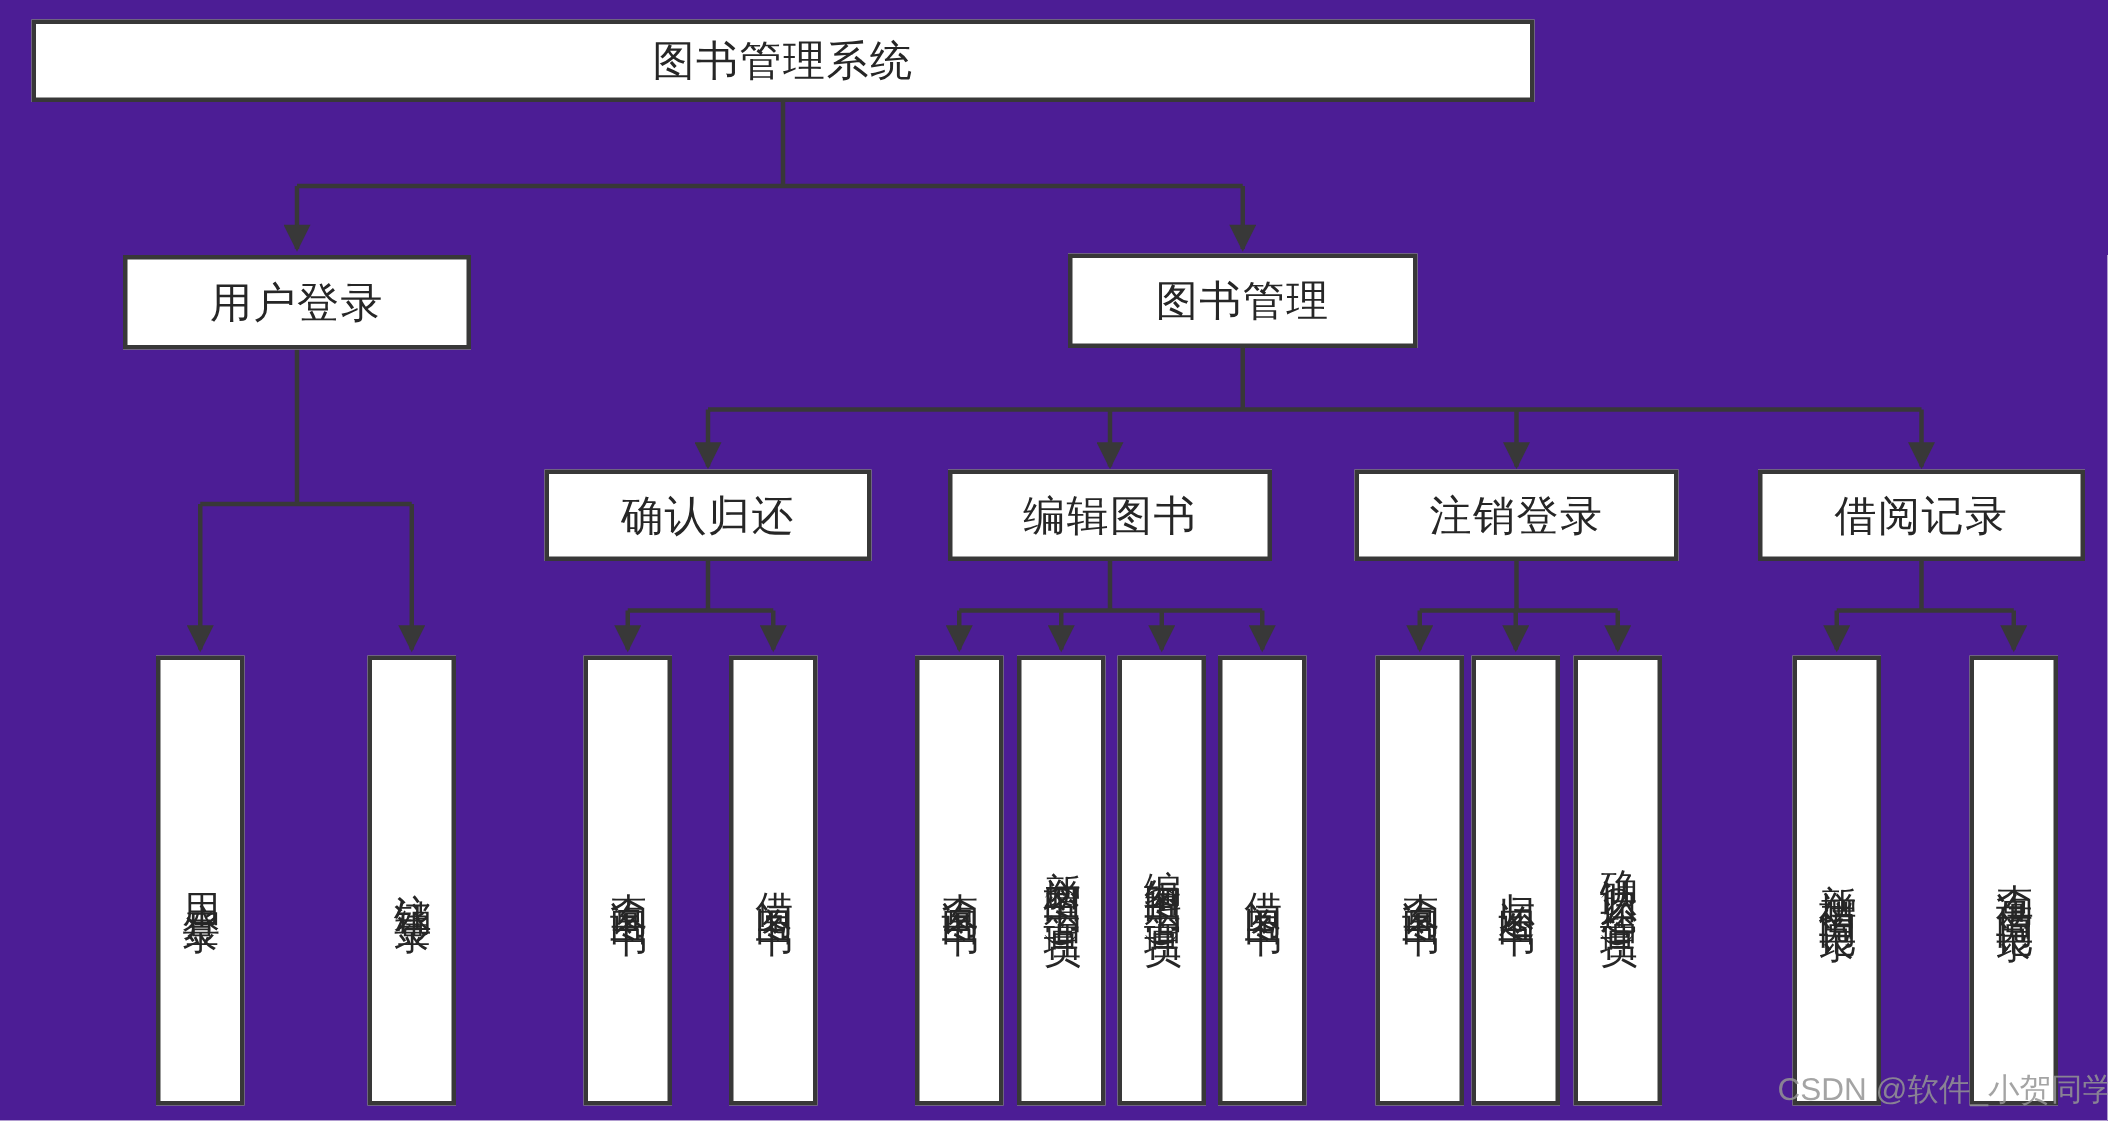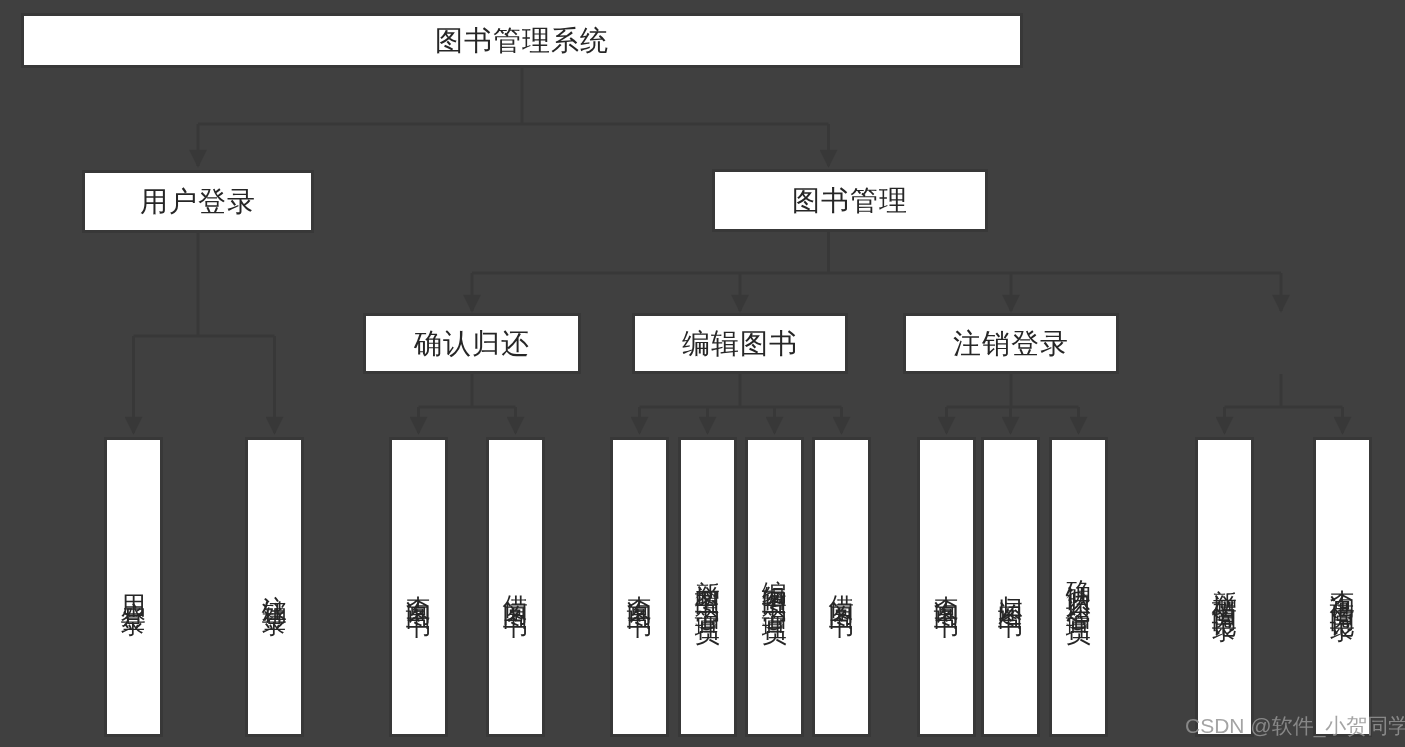--- a/index.html
+++ b/index.html
@@ -1,17 +1,17 @@
 <!DOCTYPE html>
 <html><head>
 <meta charset="utf-8">
 <style>
   html,body { margin:0; padding:0; background:#ffffff; }
   .stage {
-    position:relative; width:1405px; height:747px; background:#404040;
+    position:relative; width:1405px; height:747px; background:#4c1d95;
     font-family:"Liberation Sans","DejaVu Sans",sans-serif; overflow:hidden;
   }
   .wires { position:absolute; left:0; top:0; }
   .hbox {
     position:absolute; box-sizing:border-box;
     border:3px solid #383838; background:#ffffff;
     display:flex; align-items:center; justify-content:center;
     color:#262626; font-size:28px; letter-spacing:1px; z-index:2;
   }
   .vbox {
@@ -74,32 +74,35 @@
     </g>
   </svg>
 
   <div class="hbox" style="left:21px;top:13px;width:1002px;height:55px">
     <span>图书管理系统</span>
   </div>
 
   <div class="hbox" style="left:82px;top:170px;width:232px;height:63px">
     <span>用户登录</span>
   </div>
-  <div class="hbox" style="left:712px;top:169px;width:276px;height:63px">
+  <div class="hbox" style="left:712px;top:169px;width:233px;height:63px">
     <span>图书管理</span>
   </div>
 
   <div class="hbox" style="left:363px;top:313px;width:218px;height:61px">
     <span>确认归还</span>
   </div>
   <div class="hbox" style="left:632px;top:313px;width:216px;height:61px">
     <span>编辑图书</span>
   </div>
   <div class="hbox" style="left:903px;top:313px;width:216px;height:61px">
     <span>注销登录</span>
+  </div>
+  <div class="hbox" style="left:1172px;top:313px;width:218px;height:61px">
+    <span>借阅记录</span>
   </div>
 
   <div class="vbox" style="left:104px">
     <span class="vtext">用户登录</span>
   </div>
   <div class="vbox" style="left:245px">
     <span class="vtext">注销登录</span>
   </div>
 
   <div class="vbox" style="left:389px">

